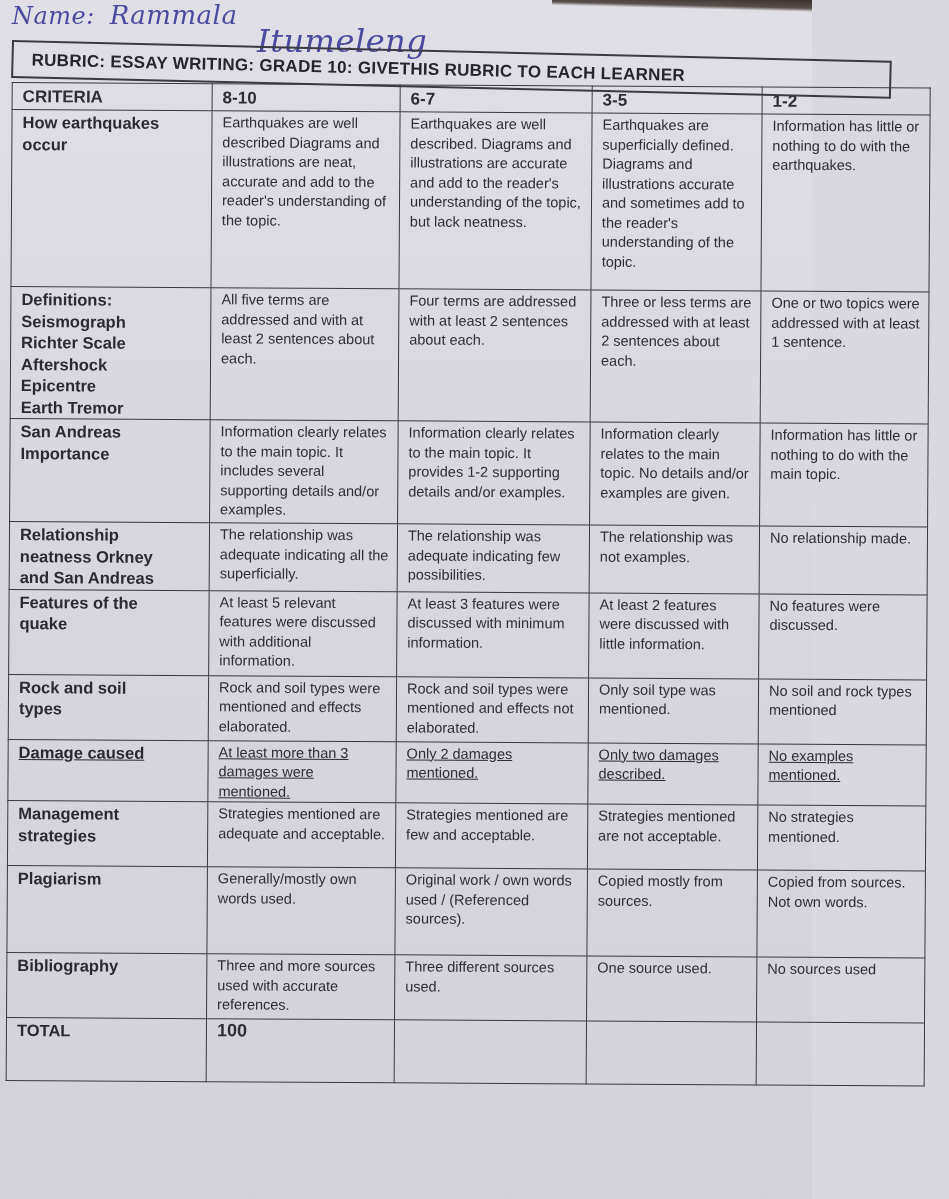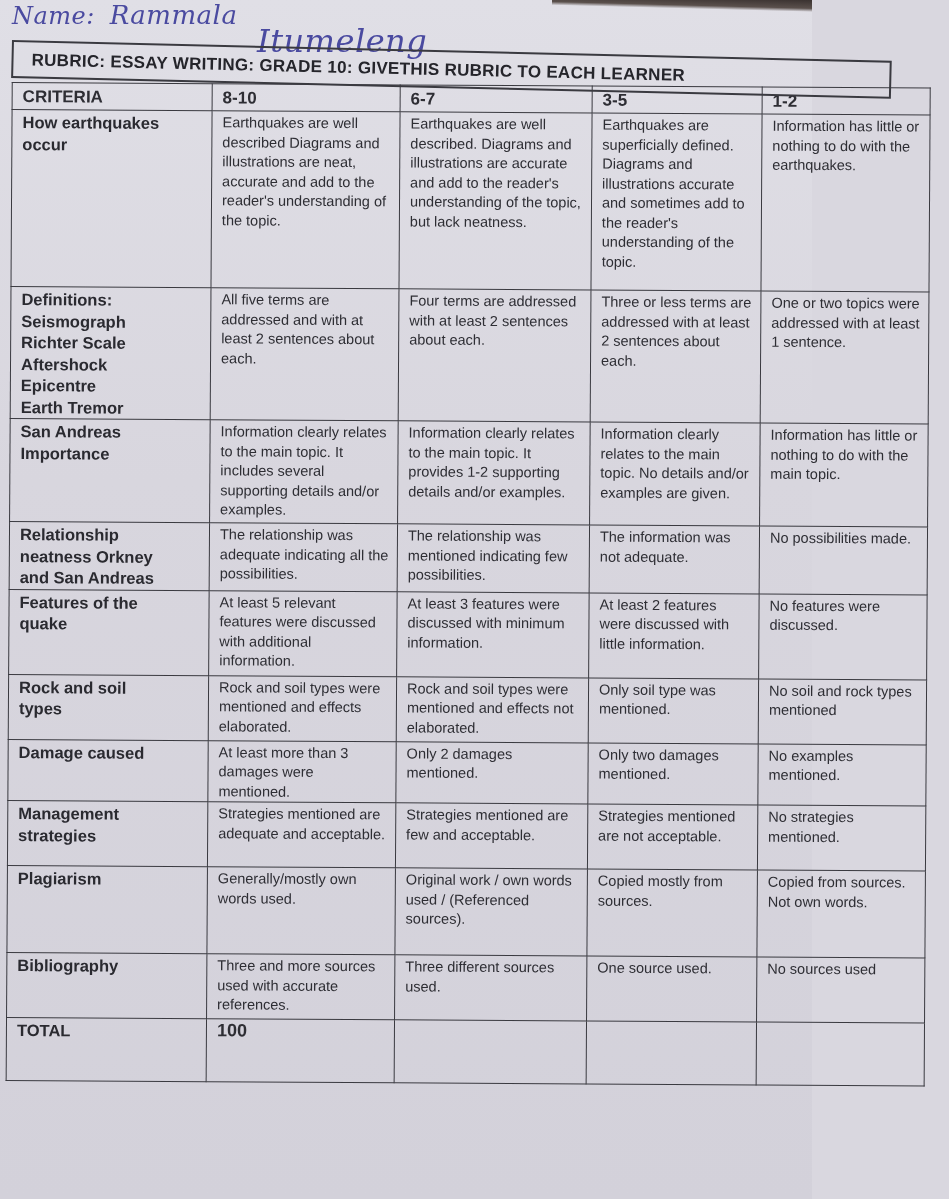--- a/index.html
+++ b/index.html
@@ -102,21 +102,21 @@
     col.c1 { width: 188px; }
     col.c2 { width: 192px; }
     col.c3 { width: 170px; }
     col.c4 { width: 168px; }
     tr.r-quakes td { height: 174px; }
     tr.r-defs td { height: 108px; }
     tr.r-sanandreas td { height: 100px; }
     tr.r-relation td { height: 64px; }
     tr.r-features td { height: 82px; }
     tr.r-rock td { height: 62px; }
-    tr.r-damage td { height: 42px; }
+    tr.r-damage td { height: 42px; text-decoration: underline; }
     tr.r-mgmt td { height: 62px; }
     tr.r-plag td { height: 84px; }
     tr.r-biblio td { height: 62px; }
     tr.r-total td { height: 60px; }
     .cell-text { white-space: pre-line; }
   </style>
 </head>
 <body>
 
 <div class="paper">
@@ -176,24 +176,24 @@
         <td>Information clearly relates to the main topic. It includes several supporting details and/or examples.</td>
         <td>Information clearly relates to the main topic. It provides 1-2 supporting details and/or examples.</td>
         <td>Information clearly relates to the main topic. No details and/or examples are given.</td>
         <td>Information has little or nothing to do with the main topic.</td>
       </tr>
 
       <tr class="r-relation">
         <td class="crit cell-text">Relationship
 neatness Orkney
 and San Andreas</td>
-        <td>The relationship was adequate indicating all the possibilities.</td>
-        <td>The relationship was mentioned indicating few possibilities.</td>
-        <td>The information was not adequate.</td>
-        <td>No possibilities made.</td>
+        <td>The relationship was adequate indicating all the superficially.</td>
+        <td>The relationship was adequate indicating few possibilities.</td>
+        <td>The relationship was not examples.</td>
+        <td>No relationship made.</td>
       </tr>
 
       <tr class="r-features">
         <td class="crit cell-text">Features of the
 quake</td>
         <td>At least 5 relevant features were discussed with additional information.</td>
         <td>At least 3 features were discussed with minimum information.</td>
         <td>At least 2 features were discussed with little information.</td>
         <td>No features were discussed.</td>
       </tr>
@@ -204,21 +204,21 @@
         <td>Rock and soil types were mentioned and effects elaborated.</td>
         <td>Rock and soil types were mentioned and effects not elaborated.</td>
         <td>Only soil type was mentioned.</td>
         <td>No soil and rock types mentioned</td>
       </tr>
 
       <tr class="r-damage">
         <td class="crit cell-text">Damage caused</td>
         <td>At least more than 3 damages were mentioned.</td>
         <td>Only 2 damages mentioned.</td>
-        <td>Only two damages mentioned.</td>
+        <td>Only two damages described.</td>
         <td>No examples mentioned.</td>
       </tr>
 
       <tr class="r-mgmt">
         <td class="crit cell-text">Management
 strategies</td>
         <td>Strategies mentioned are adequate and acceptable.</td>
         <td>Strategies mentioned are few and acceptable.</td>
         <td>Strategies mentioned are not acceptable.</td>
         <td>No strategies mentioned.</td>

